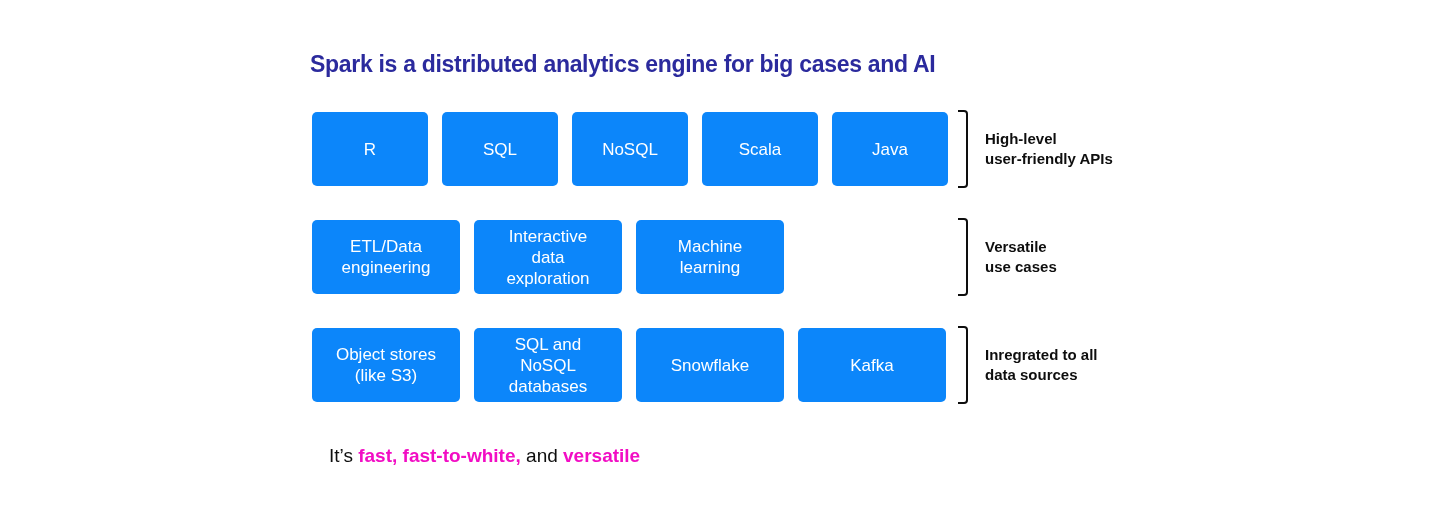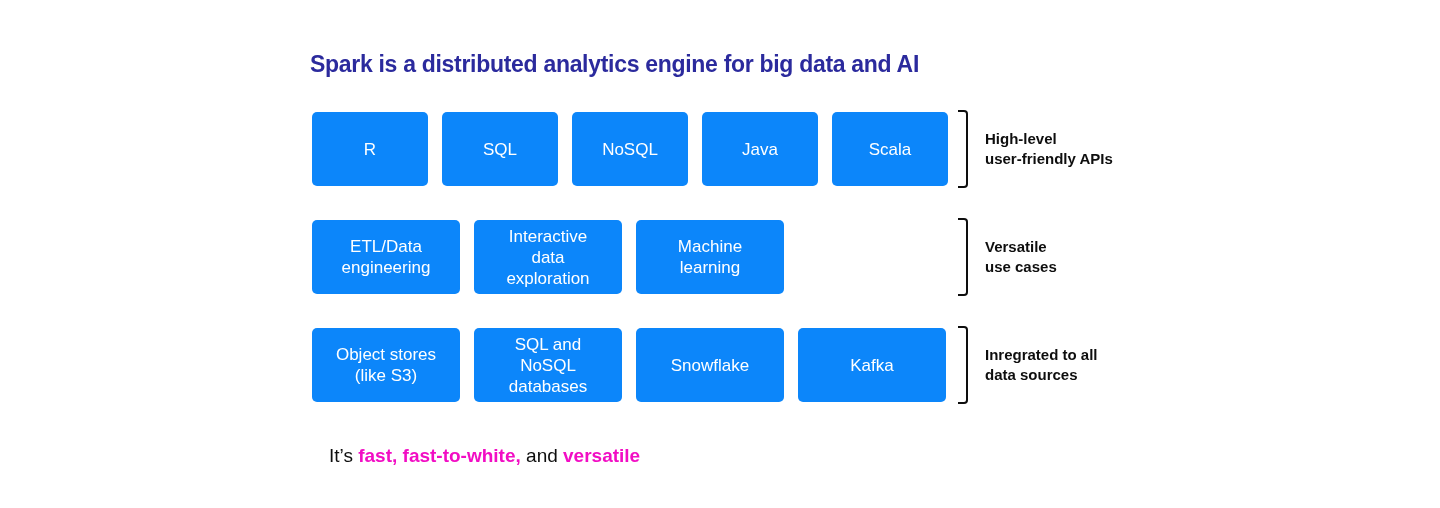--- a/index.html
+++ b/index.html
@@ -76,38 +76,38 @@
     color: #0e0e0e;
     white-space: pre;
   }
   .footer .accent { color: #f20dc4; font-weight: 700; }
 </style>
 </head>
 <body>
 
 <div class="canvas">
 
-  <h1 class="title">Spark is a distributed analytics engine for big data and AI</h1>
+  <h1 class="title">Spark is a distributed analytics engine for big cases and AI</h1>
 
   <div class="row row-1">
     <div class="boxes">
       <div class="box">
           <span class="line">R</span>
         </div>
       <div class="box">
           <span class="line">SQL</span>
         </div>
       <div class="box">
           <span class="line">NoSQL</span>
         </div>
       <div class="box">
-          <span class="line">Java</span>
+          <span class="line">Scala</span>
         </div>
       <div class="box">
-          <span class="line">Scala</span>
+          <span class="line">Java</span>
         </div>
     </div>
     <div class="bracket"></div>
     <div class="row-label">
       <span class="line">High-level</span>
       <span class="line">user-friendly APIs</span>
     </div>
   </div>
 
   <div class="row row-2">

